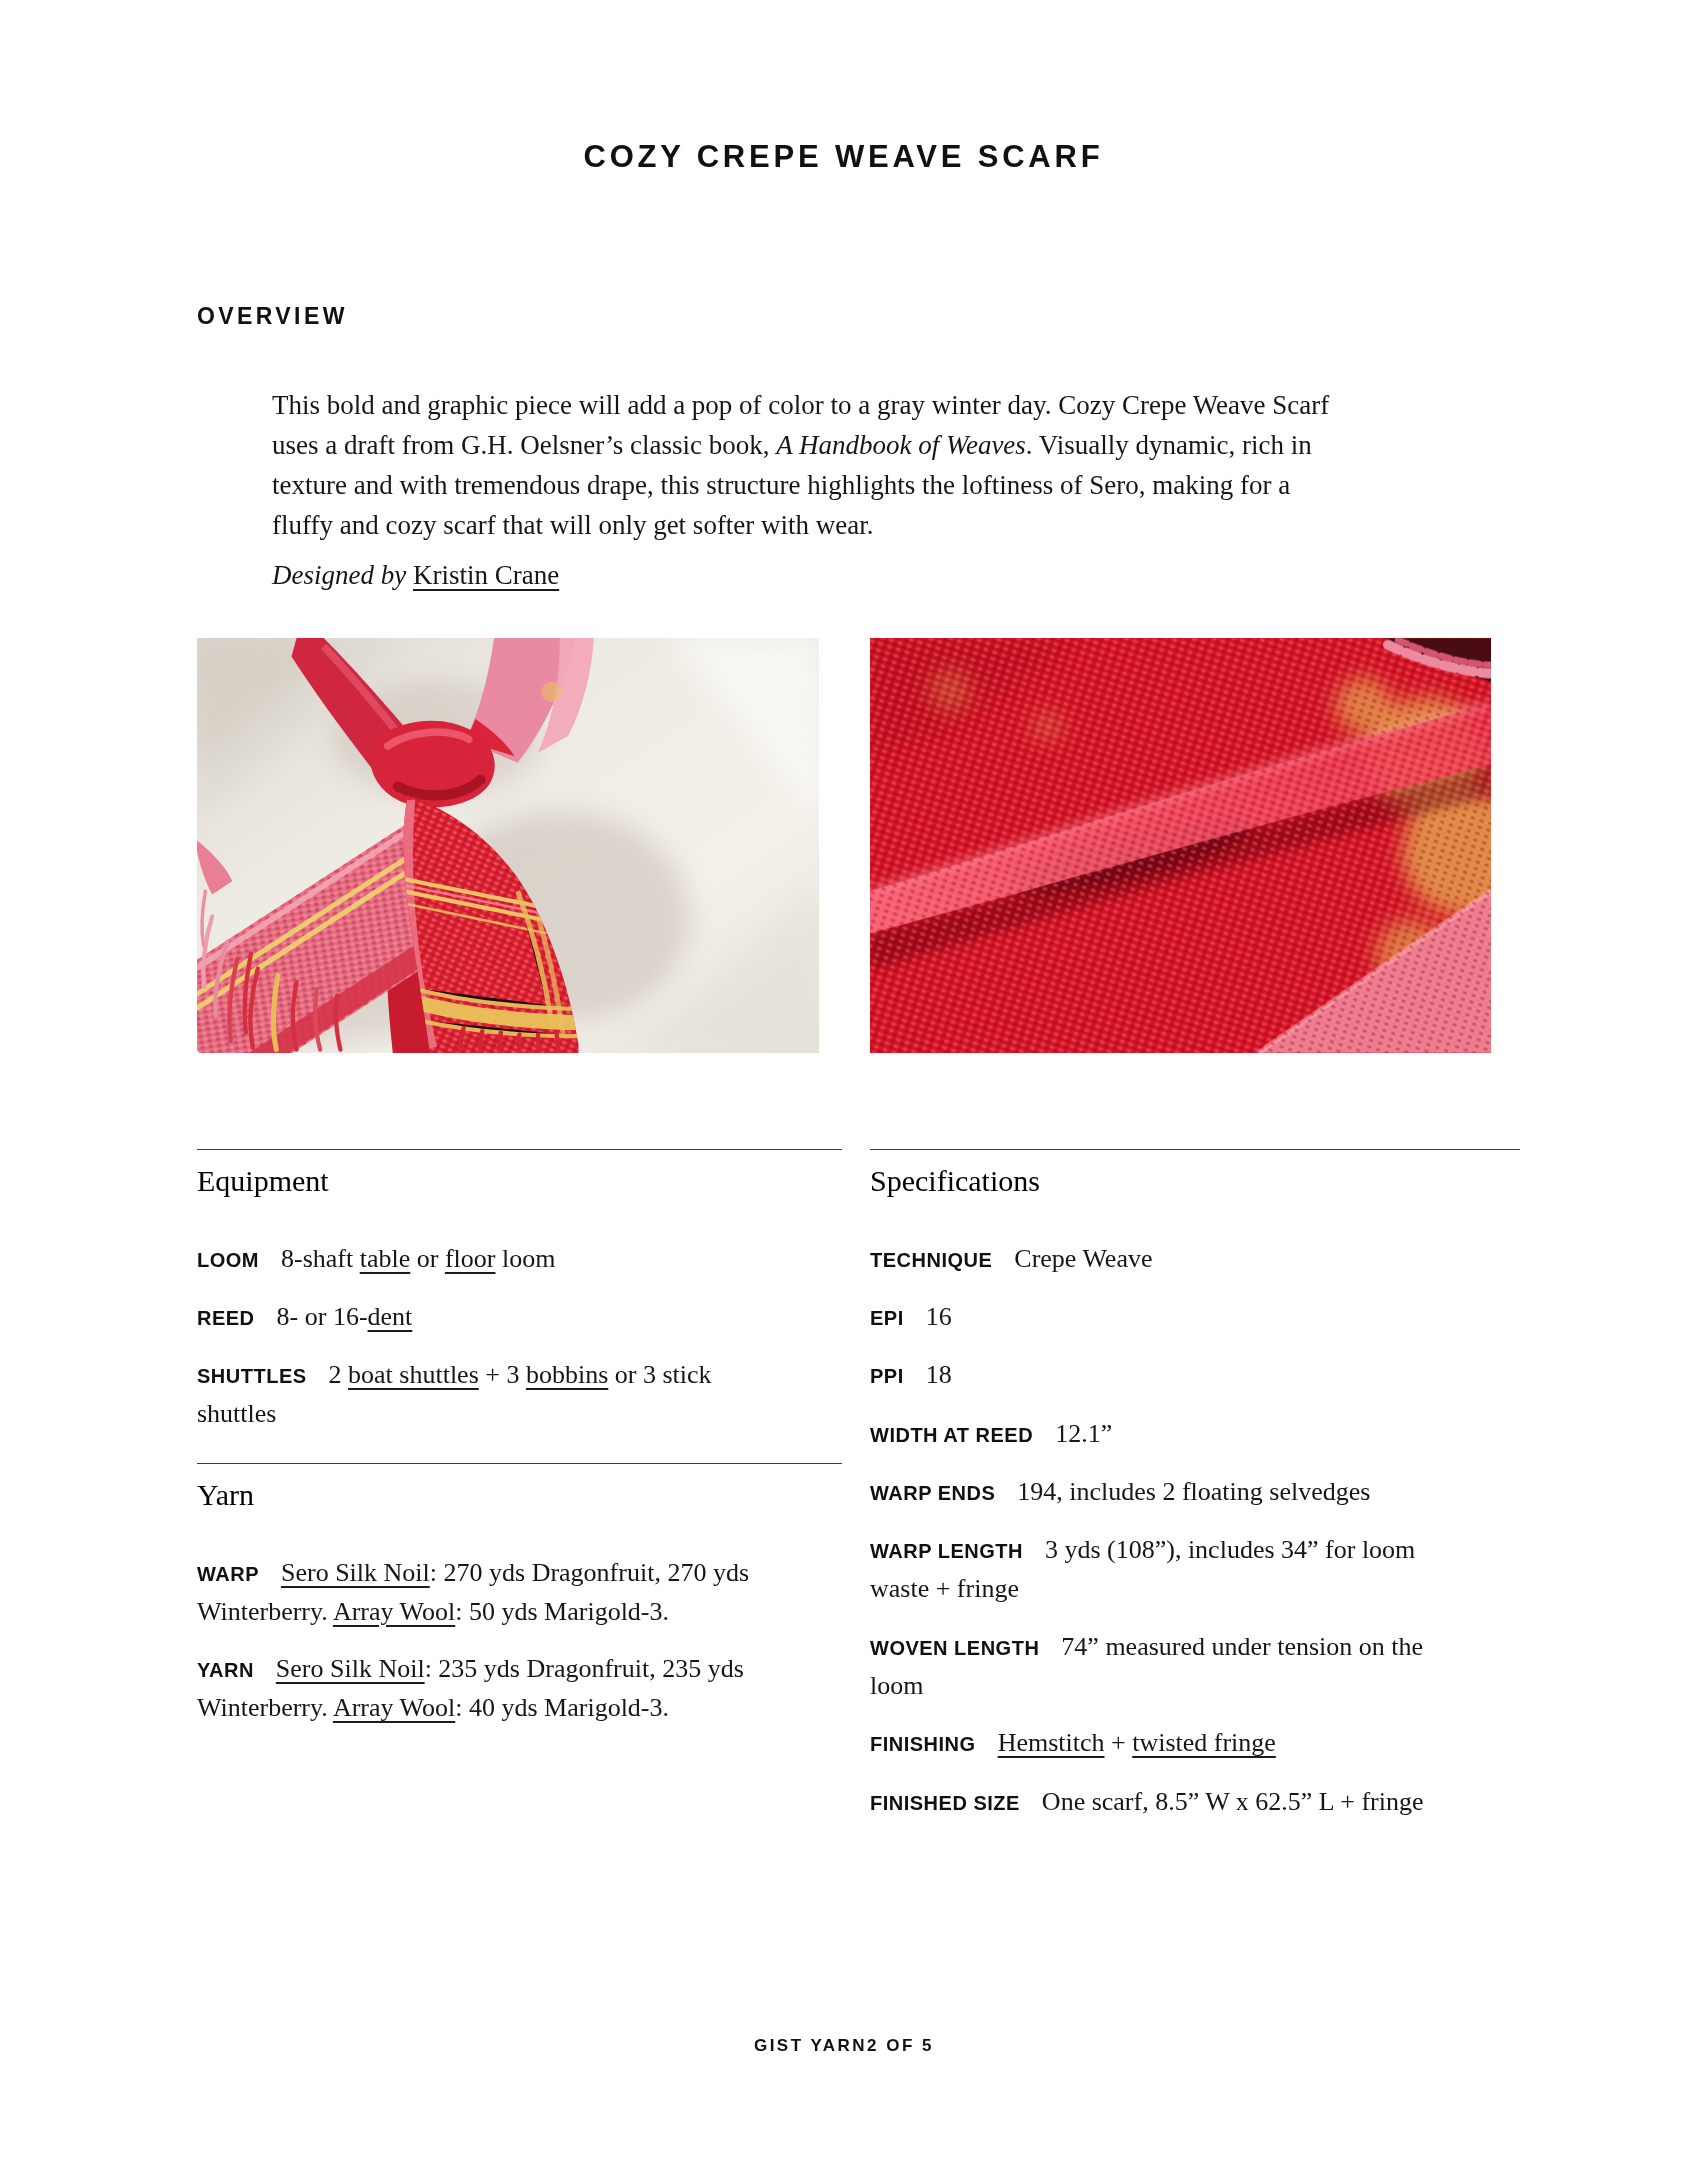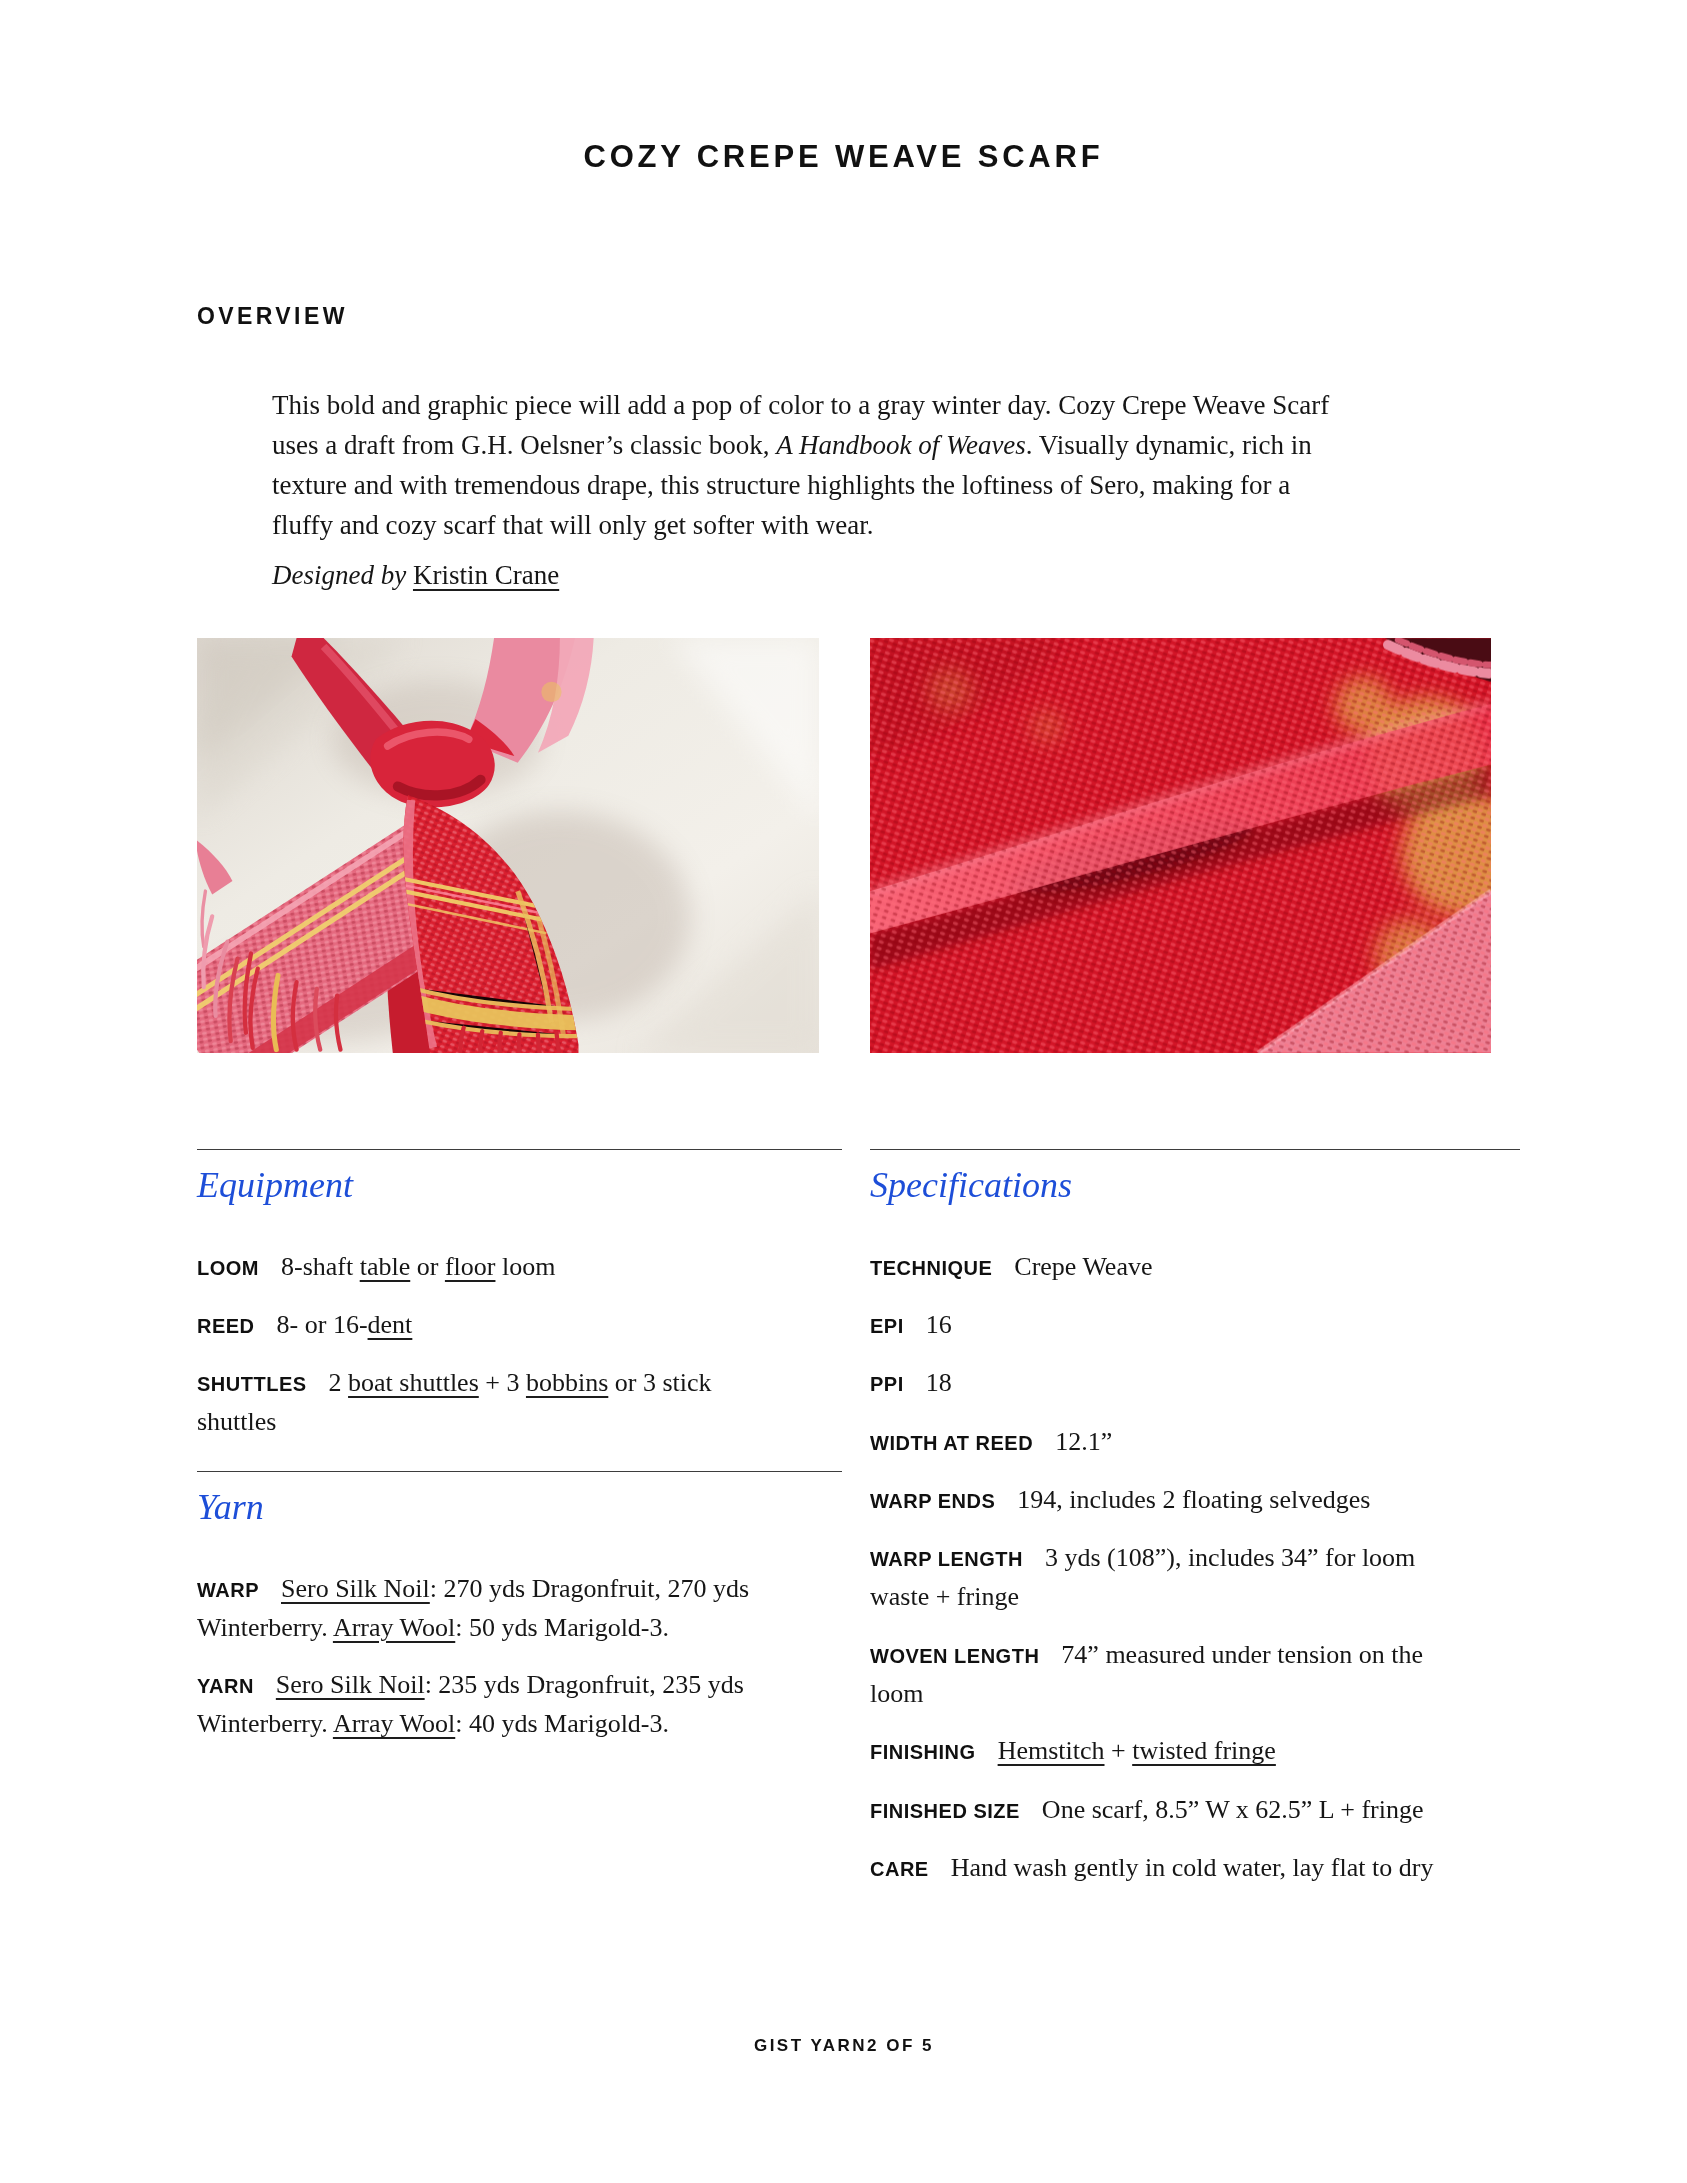--- a/index.html
+++ b/index.html
@@ -40,22 +40,22 @@
   .photo{top:638px;height:415px;overflow:hidden;background:#eee;}
   .photo svg{display:block;width:100%;height:100%;}
   #photo-left{left:197px;width:622px;}
   #photo-right{left:870px;width:621px;}
   
   .col{top:1149px;}
   #col-left{left:197px;width:645px;}
   #col-right{left:870px;width:650px;}
   .rule{border-top:1.7px solid #3d3d3d;width:100%;height:0;}
   .sechead{
-    margin:13.5px 0 42px 0;font-style:italic;font-weight:400;
-    font-size:36px;color:#1d4ed8;
+    margin:13.5px 0 42px 0;font-weight:400;
+    font-size:30px;color:#000000;
   }
   .row{margin:0 0 19.4px 0;line-height:38px;font-size:26px;color:#161616;}
   .lab{
     font-family:"Liberation Sans", sans-serif;font-weight:700;
     font-size:20px;letter-spacing:0.5px;margin-right:22px;color:#101010;
     white-space:nowrap;
   }
   .sec-gap{margin-top:30px;}
   
   .footer{
@@ -266,21 +266,20 @@
         <p class="row"><span class="lab">WARP ENDS</span><span><span>194, includes 2 floating selvedges</span></span></p>
 
         <p class="row"><span class="lab">WARP LENGTH</span><span><span>3 yds (108”), includes 34” for loom</span><br><span>waste + fringe</span></span></p>
 
         <p class="row"><span class="lab">WOVEN LENGTH</span><span><span>74” measured under tension on the</span><br><span>loom</span></span></p>
 
         <p class="row"><span class="lab">FINISHING</span><span><span class="lk">Hemstitch</span><span> + </span><span class="lk">twisted fringe</span></span></p>
 
         <p class="row"><span class="lab">FINISHED SIZE</span><span><span>One scarf, 8.5” W x 62.5” L + fringe</span></span></p>
 
-        <p class="row"><span class="lab">CARE</span><span><span>Hand wash gently in cold water, lay flat to dry</span></span></p>
       </div>
   </section>
 </div>
 
 <footer class="abs footer">
   <span>GIST YARN</span>
   <span>2 OF 5</span>
 </footer>
 
 

